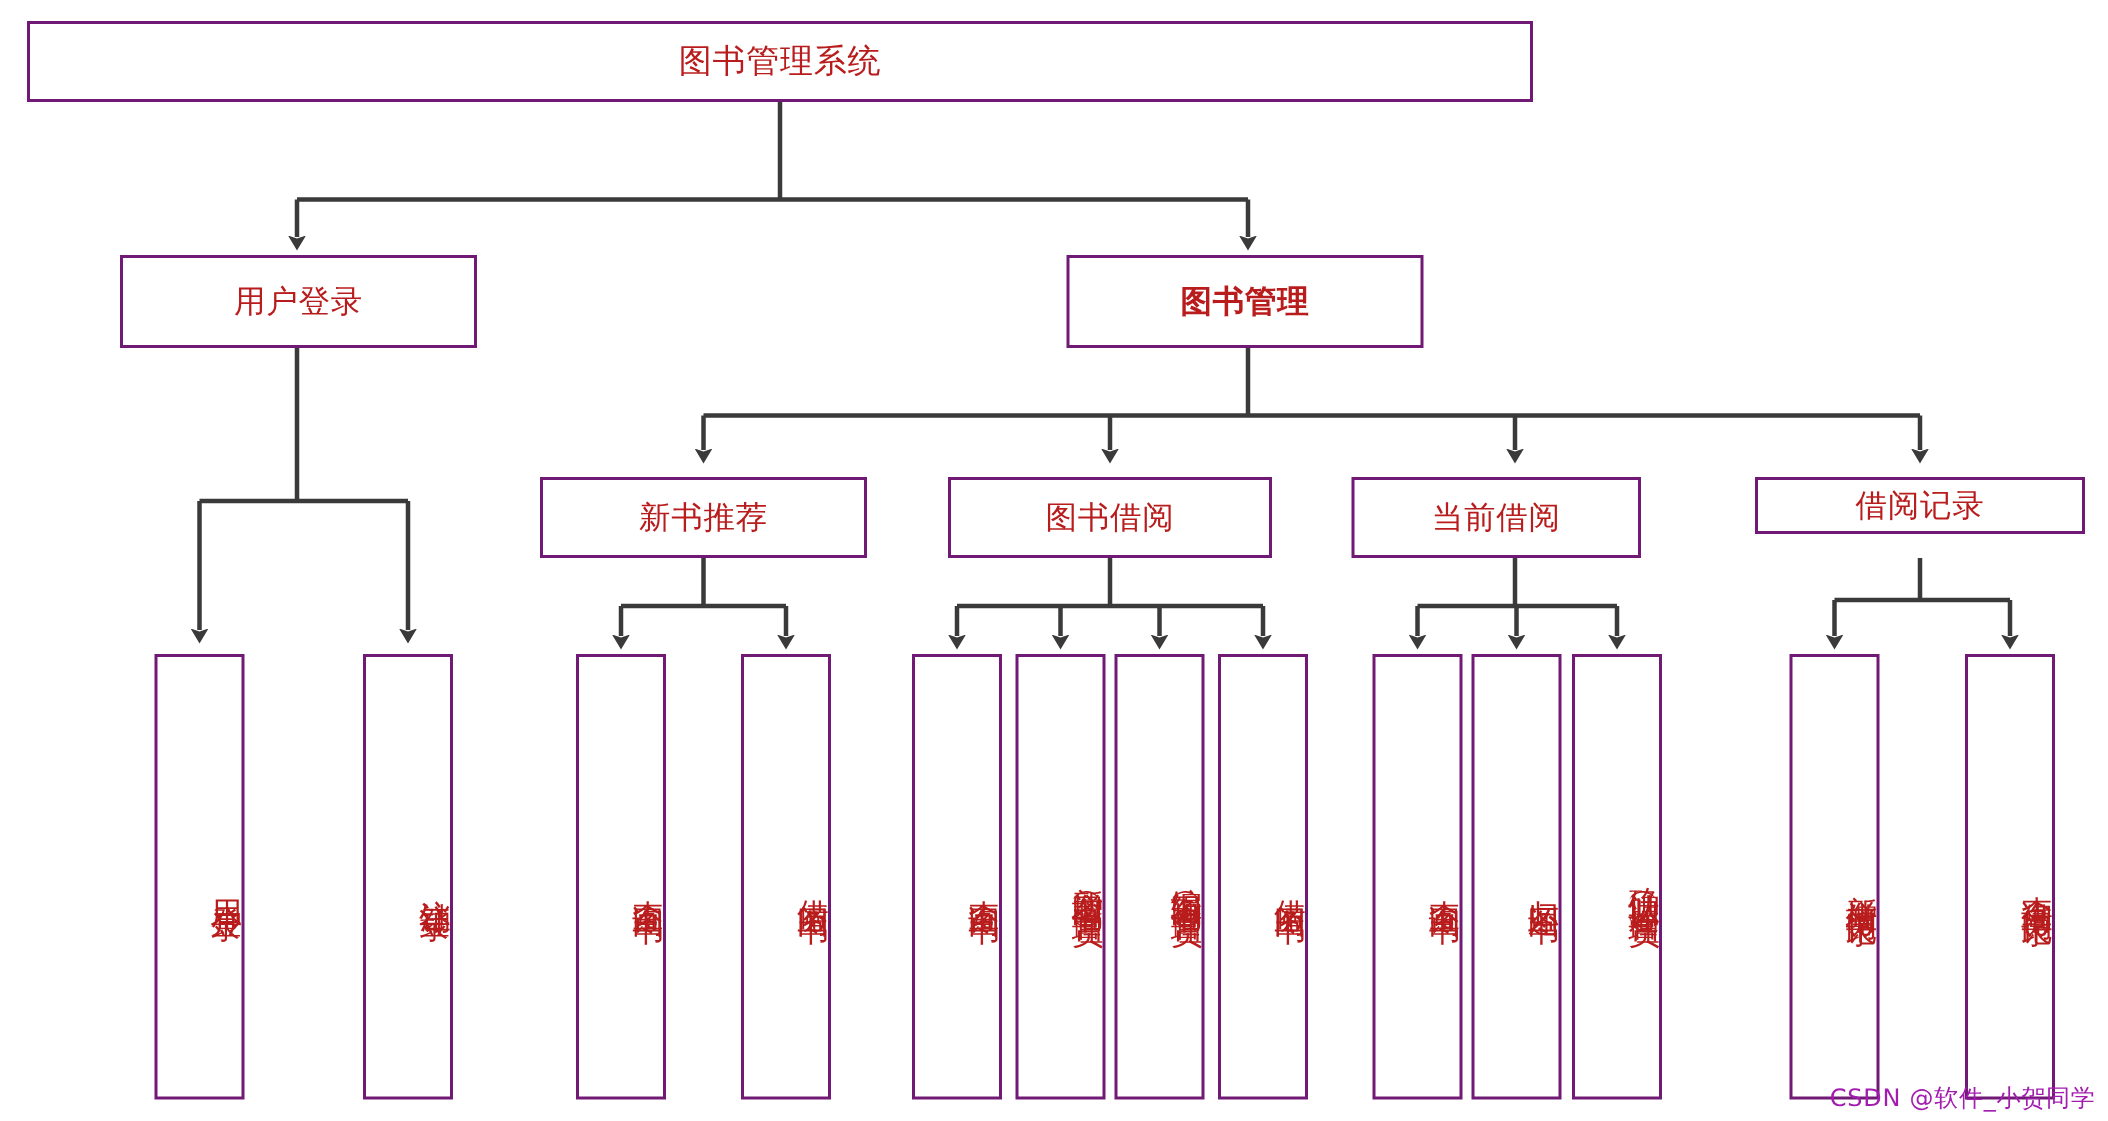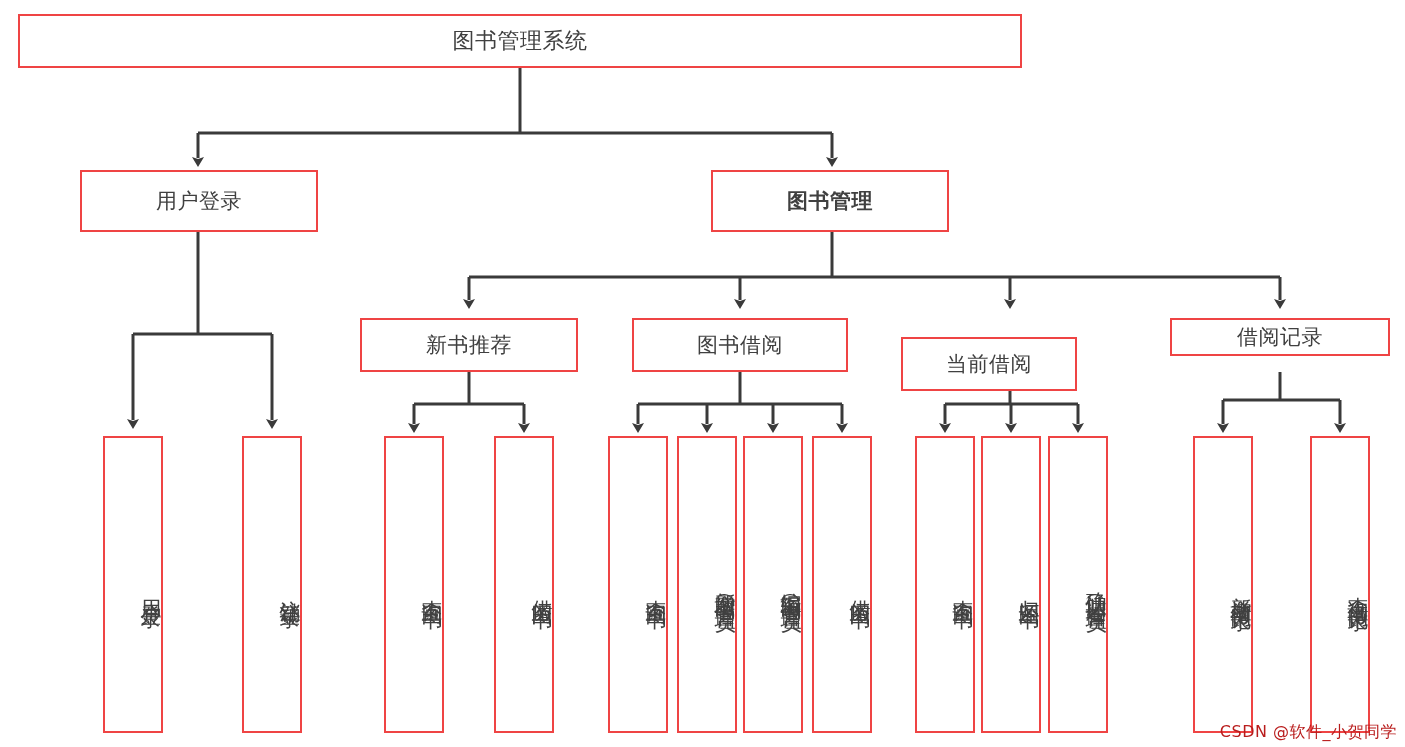--- a/index.html
+++ b/index.html
@@ -22,25 +22,25 @@
     left: 0;
     top: 0;
     width: 1405px;
     height: 747px;
     pointer-events: none;
   }
   .node {
     position: absolute;
     box-sizing: border-box;
     background: #ffffff;
-    border: 2px solid #ef4444;
+    border: 2px solid #701a75;
     display: flex;
     align-items: center;
     justify-content: center;
-    color: #404040;
+    color: #b91c1c;
     text-align: center;
   }
   .node.h {
     font-size: 21px;
     letter-spacing: 0.5px;
   }
   .node.leaf {
     font-size: 21px;
     writing-mode: vertical-rl;
     text-orientation: upright;
@@ -56,21 +56,21 @@
     white-space: nowrap;
   }
   #root-node {
     font-size: 22px;
   }
   .watermark {
     position: absolute;
     right: 8px;
     bottom: 4px;
     font-size: 16px;
-    color: #b91c1c;
+    color: #a21caf;
     letter-spacing: 0.5px;
     white-space: nowrap;
   }
 </style>
 </head>
 <body>
 
 <div id="canvas">
 
   <svg class="wires" viewBox="0 0 1405 747" xmlns="http://www.w3.org/2000/svg">
@@ -133,21 +133,21 @@
   <div class="node h" style="left:711px; top:170px; width:238px; height:62px;font-weight:bold;">
     <span>图书管理</span>
   </div>
 
   <div class="node h" style="left:360px; top:318px; width:218px; height:54px;">
     <span>新书推荐</span>
   </div>
   <div class="node h" style="left:632px; top:318px; width:216px; height:54px;">
     <span>图书借阅</span>
   </div>
-  <div class="node h" style="left:901px; top:337px; width:176px; height:54px;">
+  <div class="node h" style="left:901px; top:318px; width:193px; height:54px;">
     <span>当前借阅</span>
   </div>
   <div class="node h" style="left:1170px; top:318px; width:220px; height:38px;">
     <span>借阅记录</span>
   </div>
 
   <div class="node leaf" style="left:103px; top:436px; width:60px; height:297px;">
     <span class="vtext">用户登录</span>
   </div>
   <div class="node leaf" style="left:242px; top:436px; width:60px; height:297px;">

